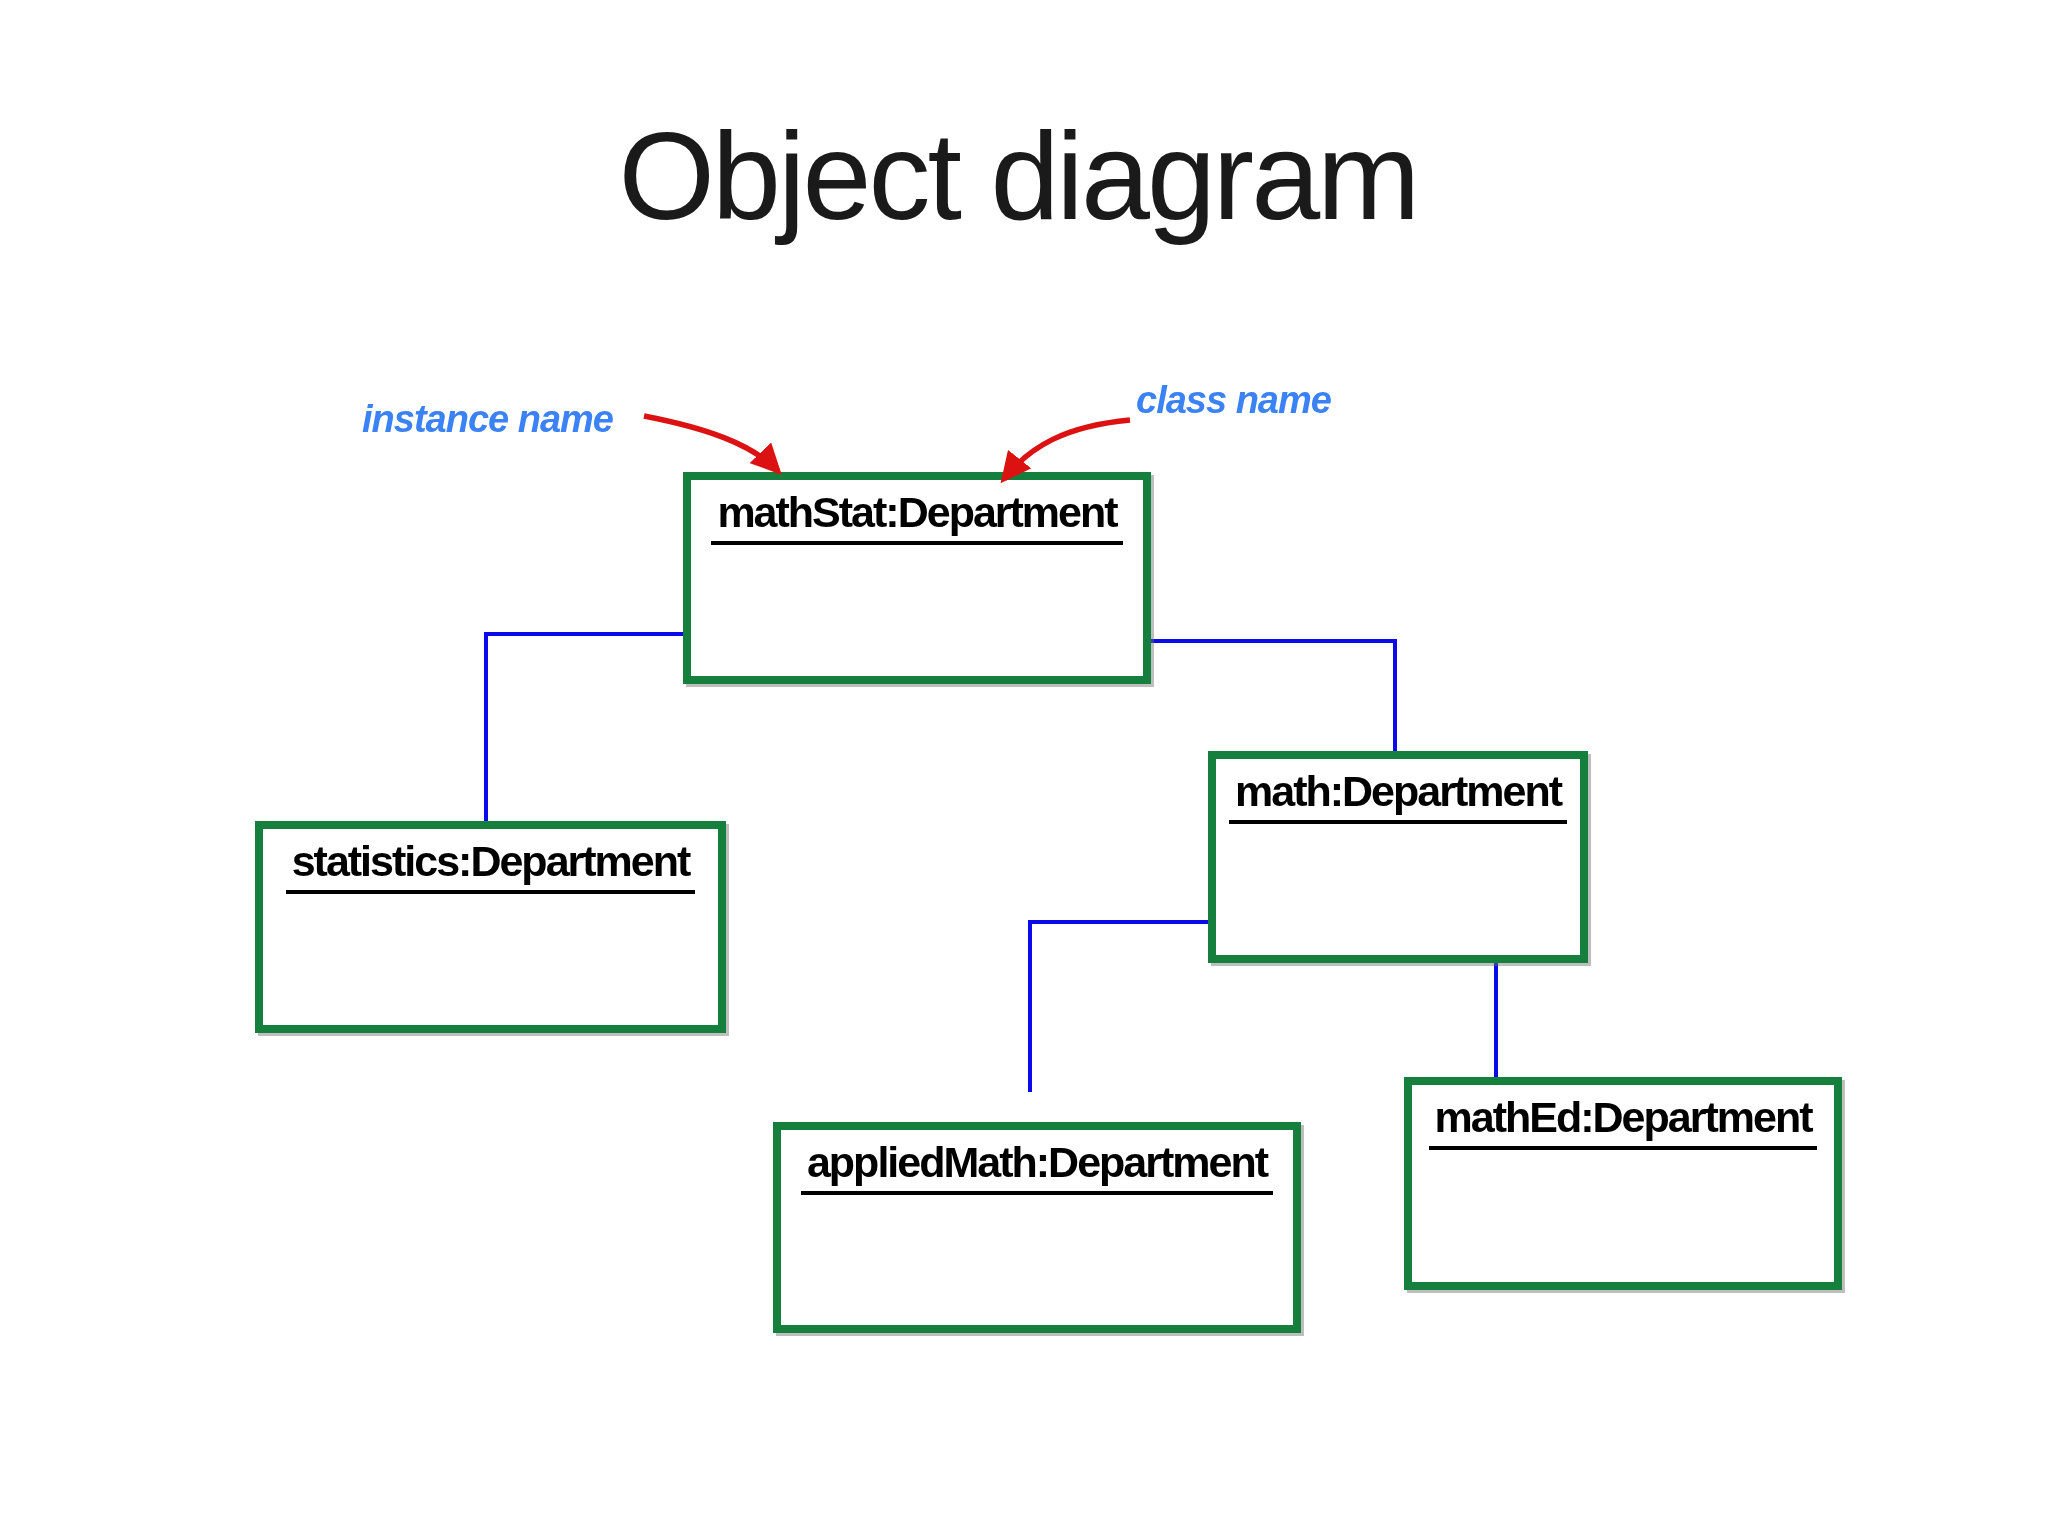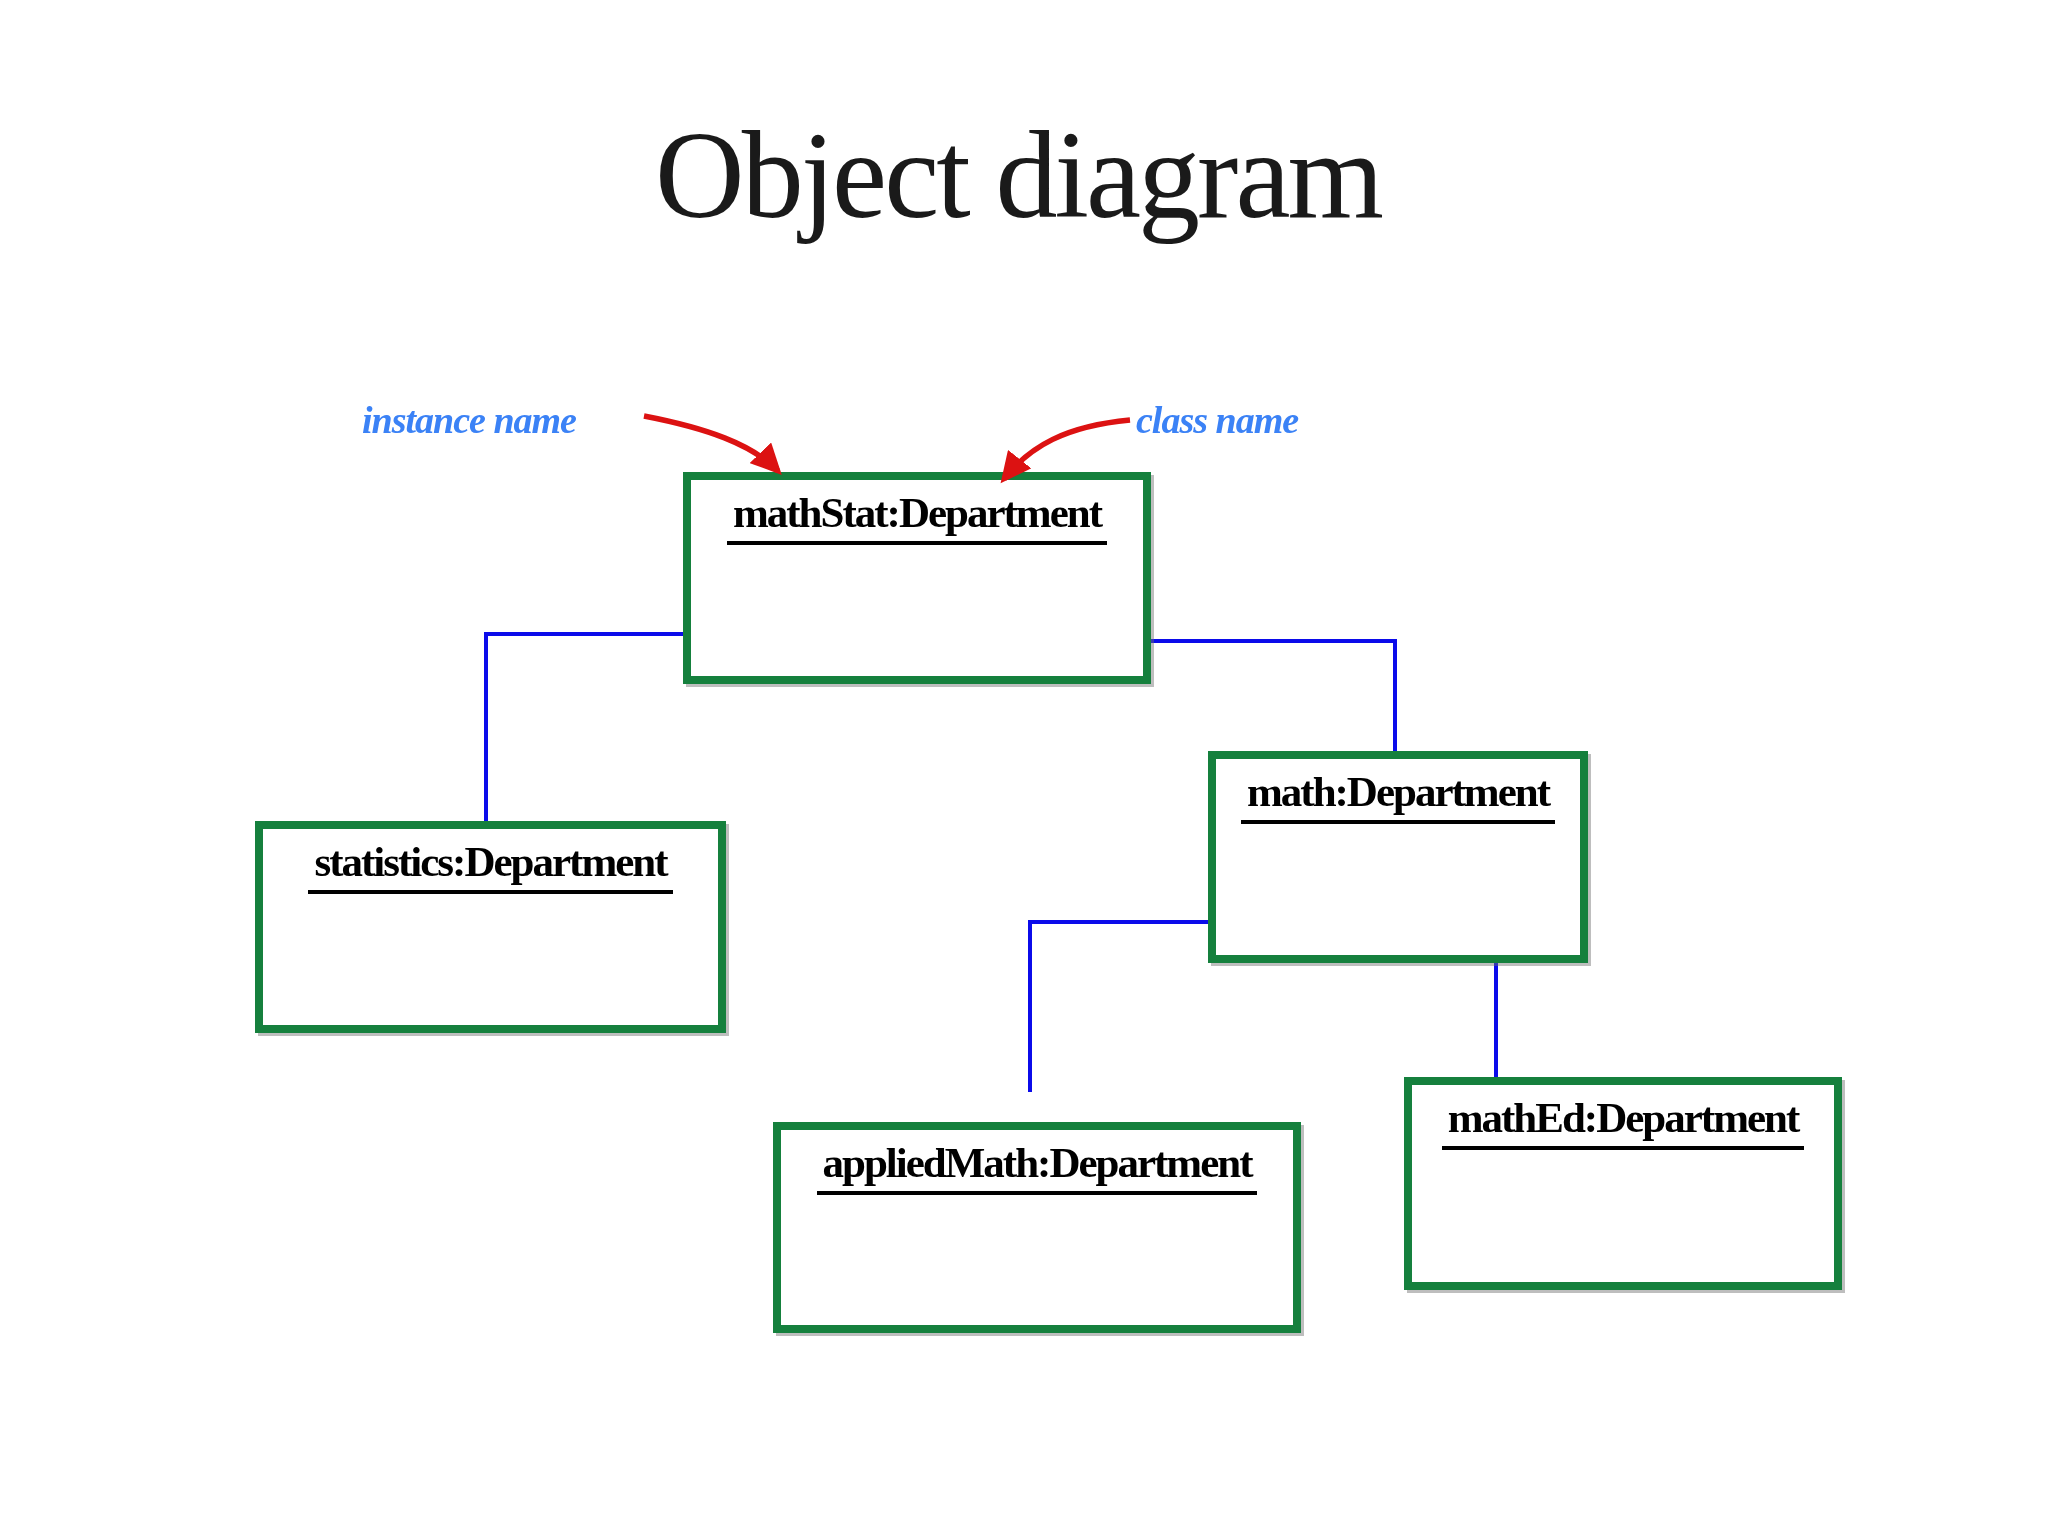--- a/index.html
+++ b/index.html
@@ -1,20 +1,20 @@
 <!DOCTYPE html>
 <html><head>
 <meta charset="utf-8">
 <style>
   html,body{margin:0;padding:0;background:#ffffff;}
   .stage{
     position:relative;
     width:2036px;height:1536px;
     background:#ffffff;
-    font-family:Liberation Serif, serif;
+    font-family:Liberation Sans, sans-serif;
     overflow:hidden;
   }
   .title{
     position:absolute;
     top:108px;left:0;width:100%;
     margin:0;
     text-align:center;
     font-size:124px;
     font-weight:400;
     letter-spacing:-3px;
@@ -24,21 +24,21 @@
   .annotation{
     position:absolute;
     font-style:italic;
     font-weight:bold;
     font-size:38px;
     letter-spacing:-1px;
     color:#3b82f6;
     white-space:nowrap;
   }
   #ann-instance{left:362px;top:398px;}
-  #ann-class{left:1136px;top:398px;}
+  #ann-class{left:1136px;top:379px;}
   .uml-box{
     position:absolute;
     box-sizing:border-box;
     background:#ffffff;
     border:8px solid #15803d;
     box-shadow:3px 3px 0 rgba(110,110,110,0.45);
     text-align:center;
     z-index:2;
   }
   .uml-box .name{

